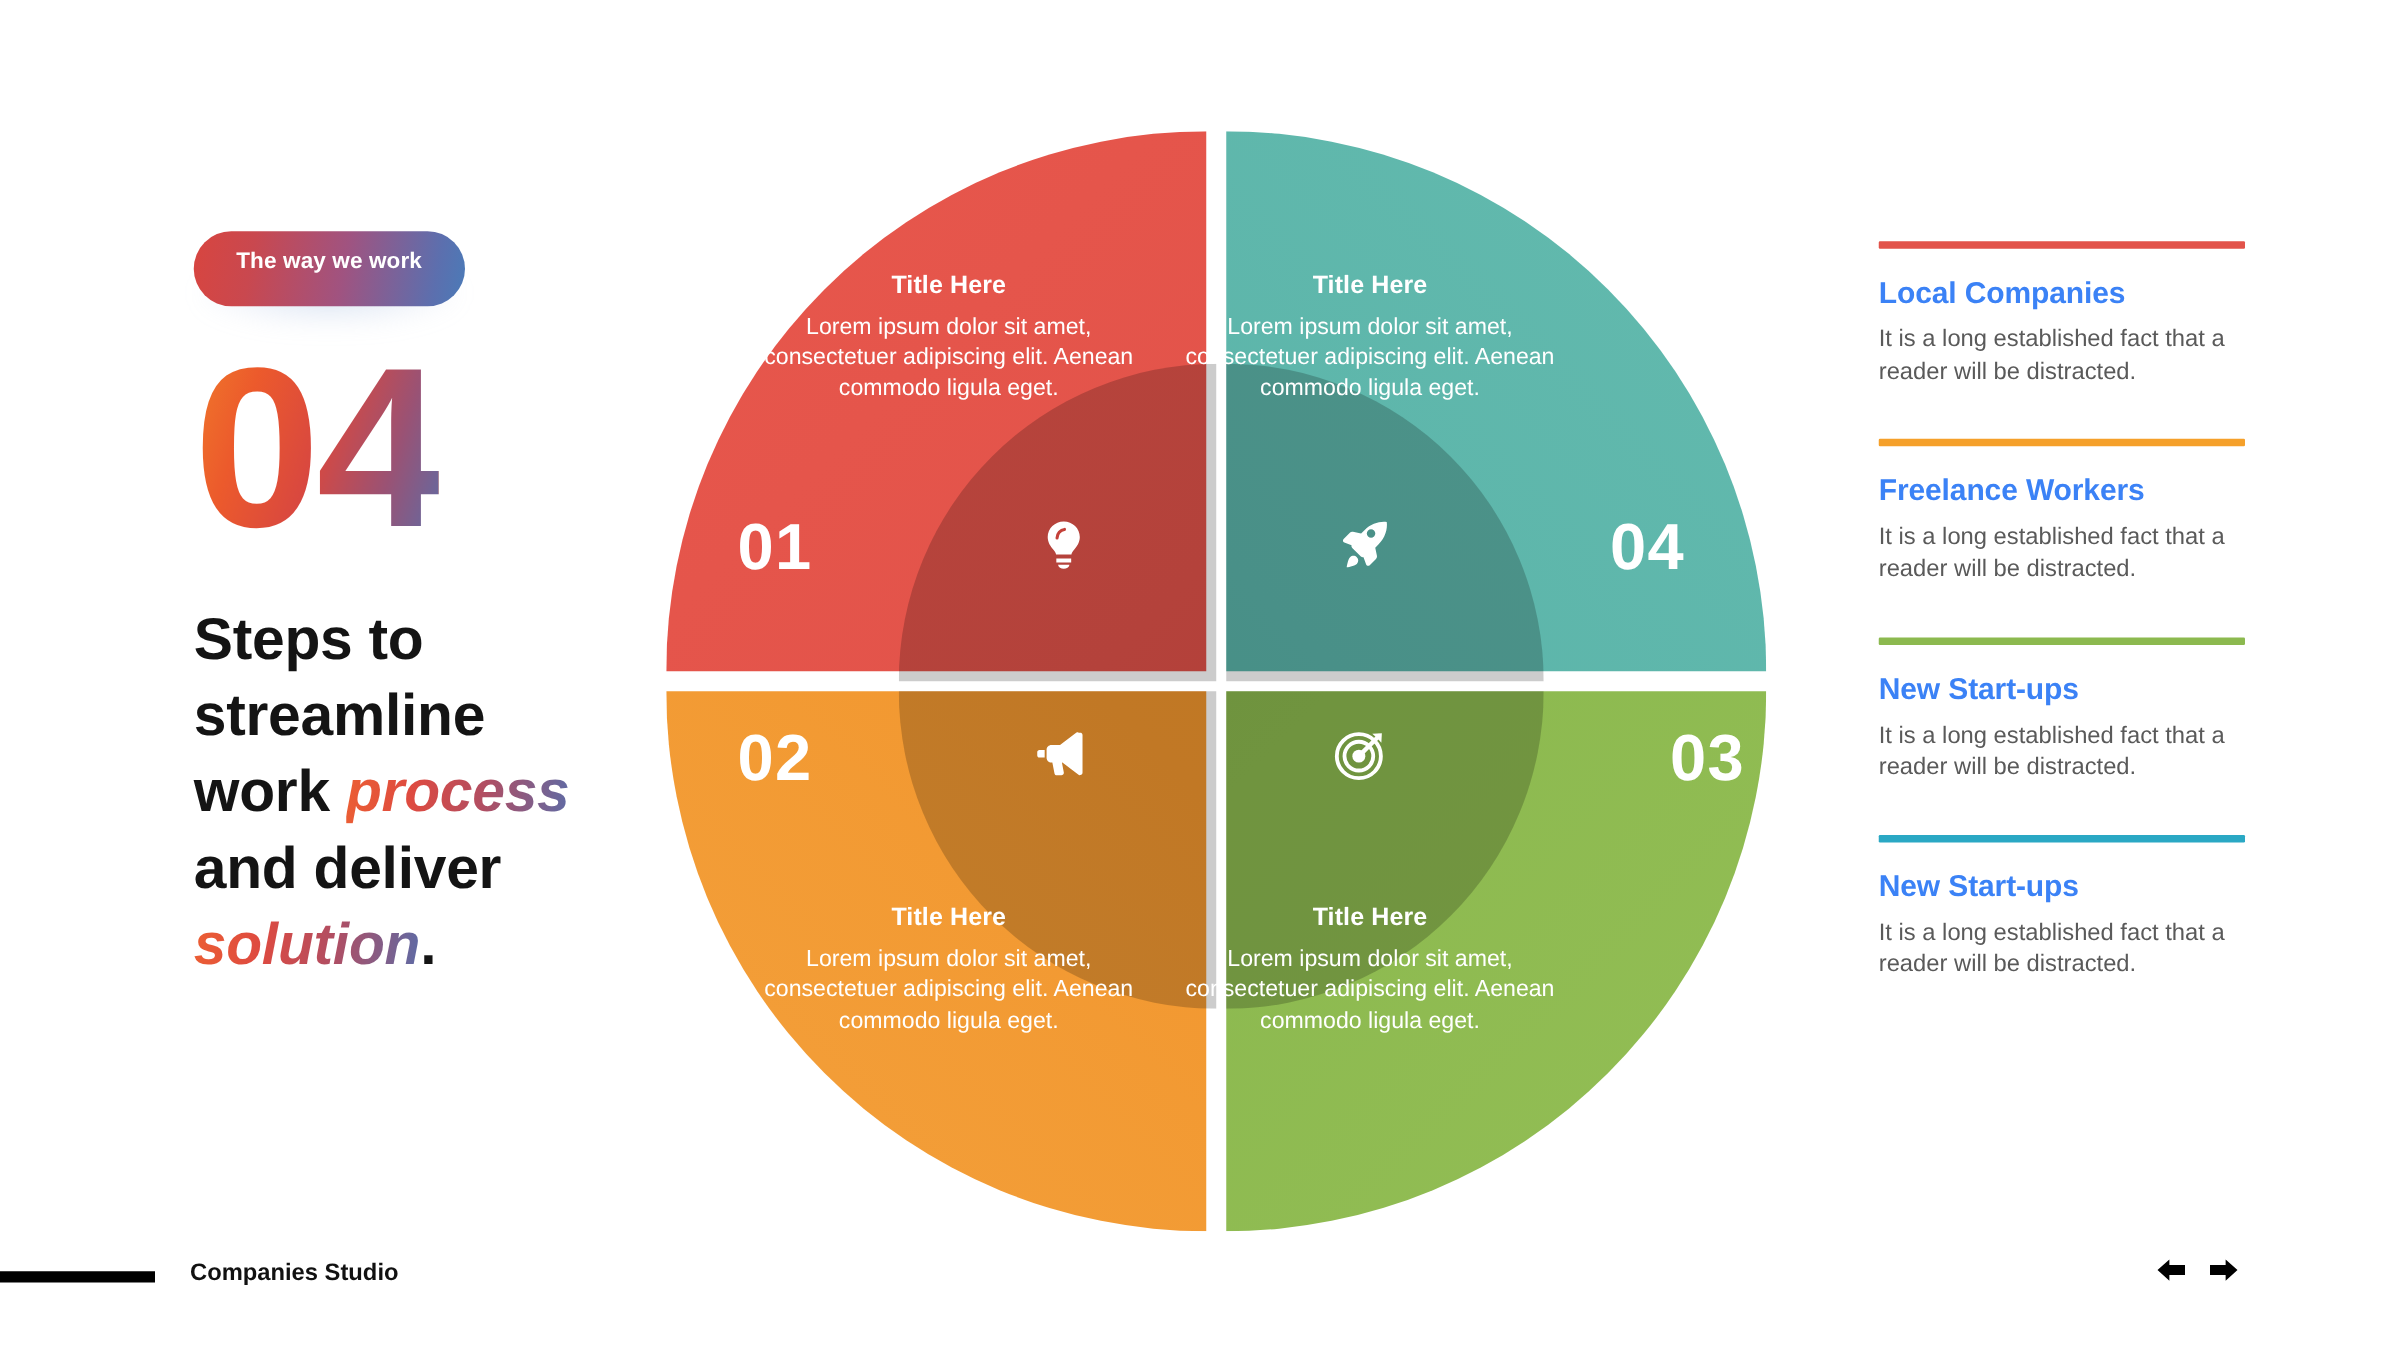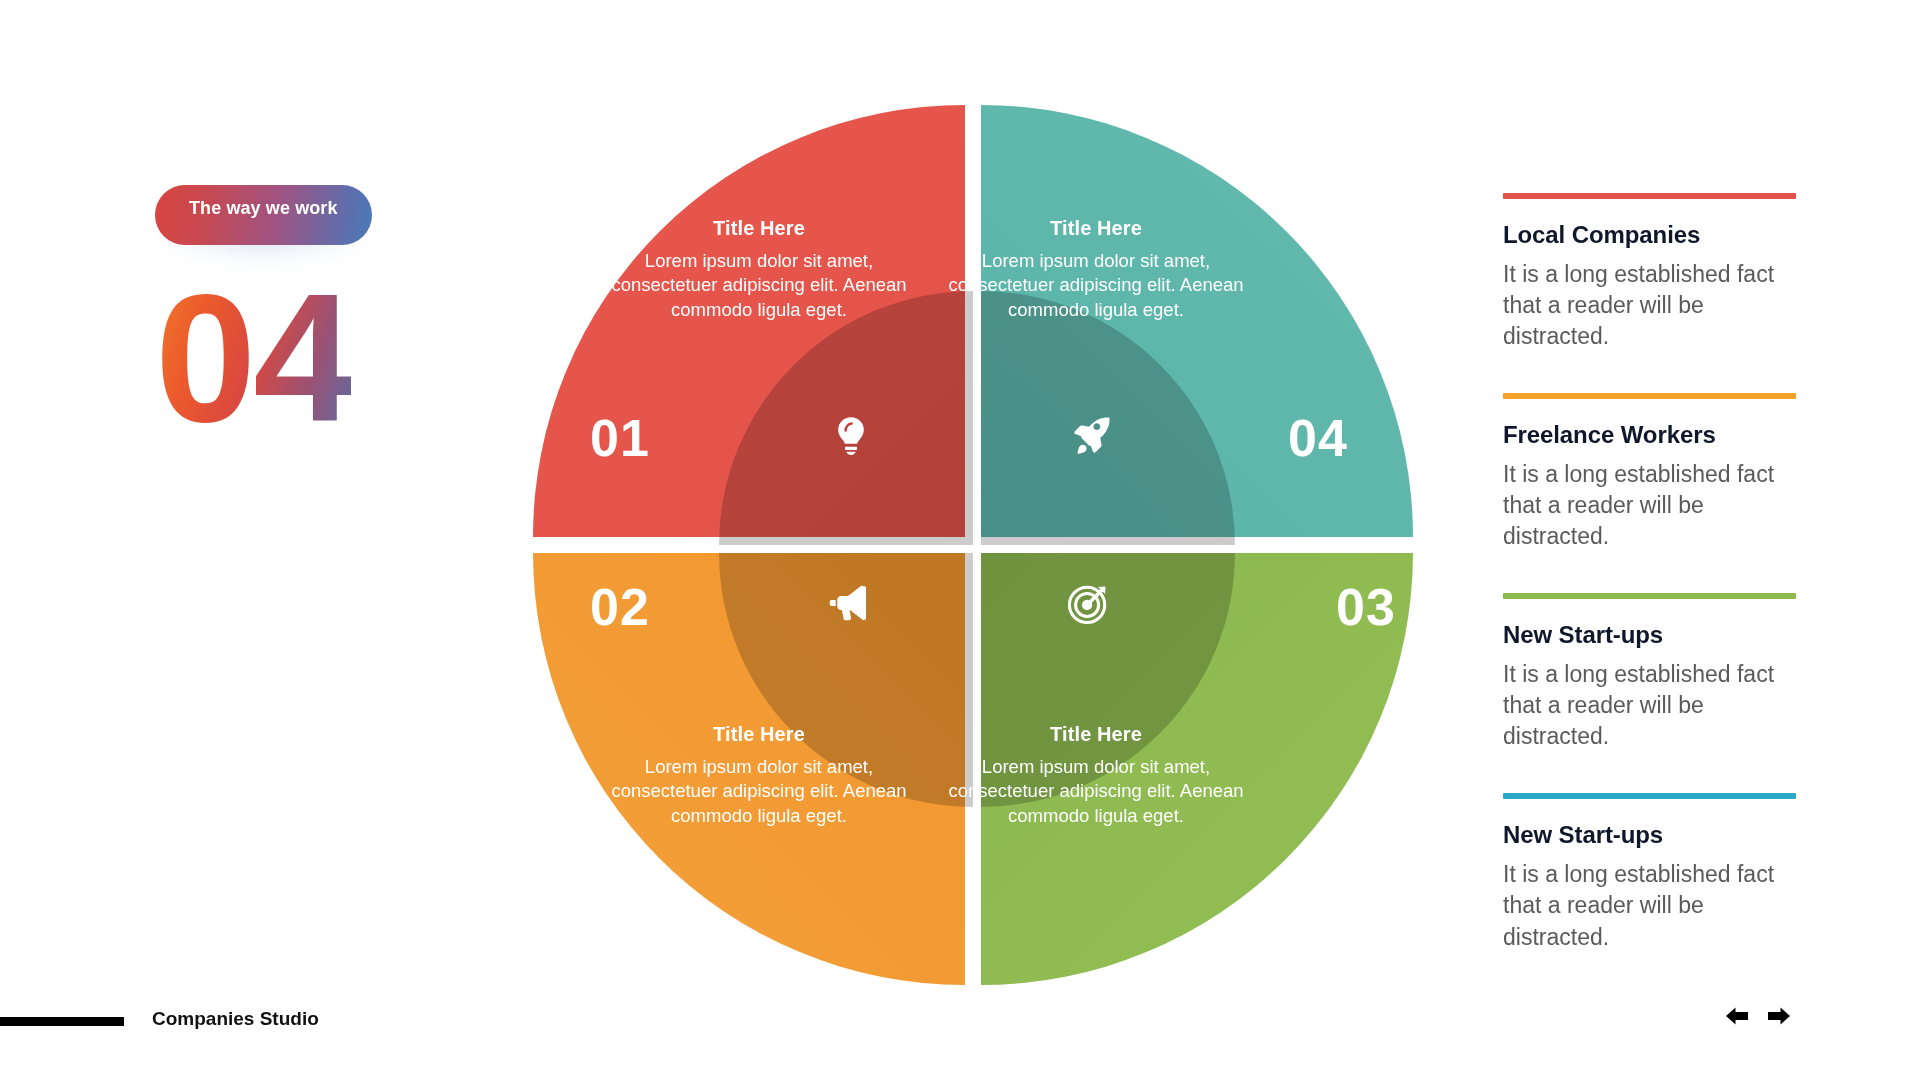--- a/index.html
+++ b/index.html
@@ -221,26 +221,26 @@
   .r-item { margin-bottom: 41px; }
   .r-bar {
     height: 6px;
     width: 293px;
     border-radius: 1px;
     margin-bottom: 22px;
   }
   .r-title {
     font-size: 24px;
     font-weight: bold;
-    color: #0f172a;
+    color: #3b82f6;
     margin-bottom: 10px;
     letter-spacing: -0.1px;
   }
   .r-desc {
-    font-size: 23px;
+    font-size: 19px;
     line-height: 1.35;
     color: #5A5A5A;
     max-width: 295px;
   }
 
   
   .footer-bar {
     position: absolute;
     left: 0;
     top: 1017px;
@@ -271,20 +271,27 @@
 
 <div class="left-col">
 
   <div class="badge-wrap">
     <div class="badge-glow"></div>
     <div class="badge">The way we work</div>
   </div>
 
   <div class="big-number">04</div>
 
+  <div class="headline">
+    <span>Steps to</span><br>
+    <span>streamline</span><br>
+    <span>work </span><span class="grad-italic">process</span><br>
+    <span>and deliver</span><br>
+    <span class="grad-italic">solution</span><span>.</span>
+  </div>
 </div>
 
 <div class="diagram">
 
   <div class="quad q1">
     <div class="quad-inner"></div>
   </div>
   <div class="quad q4">
     <div class="quad-inner"></div>
   </div>

